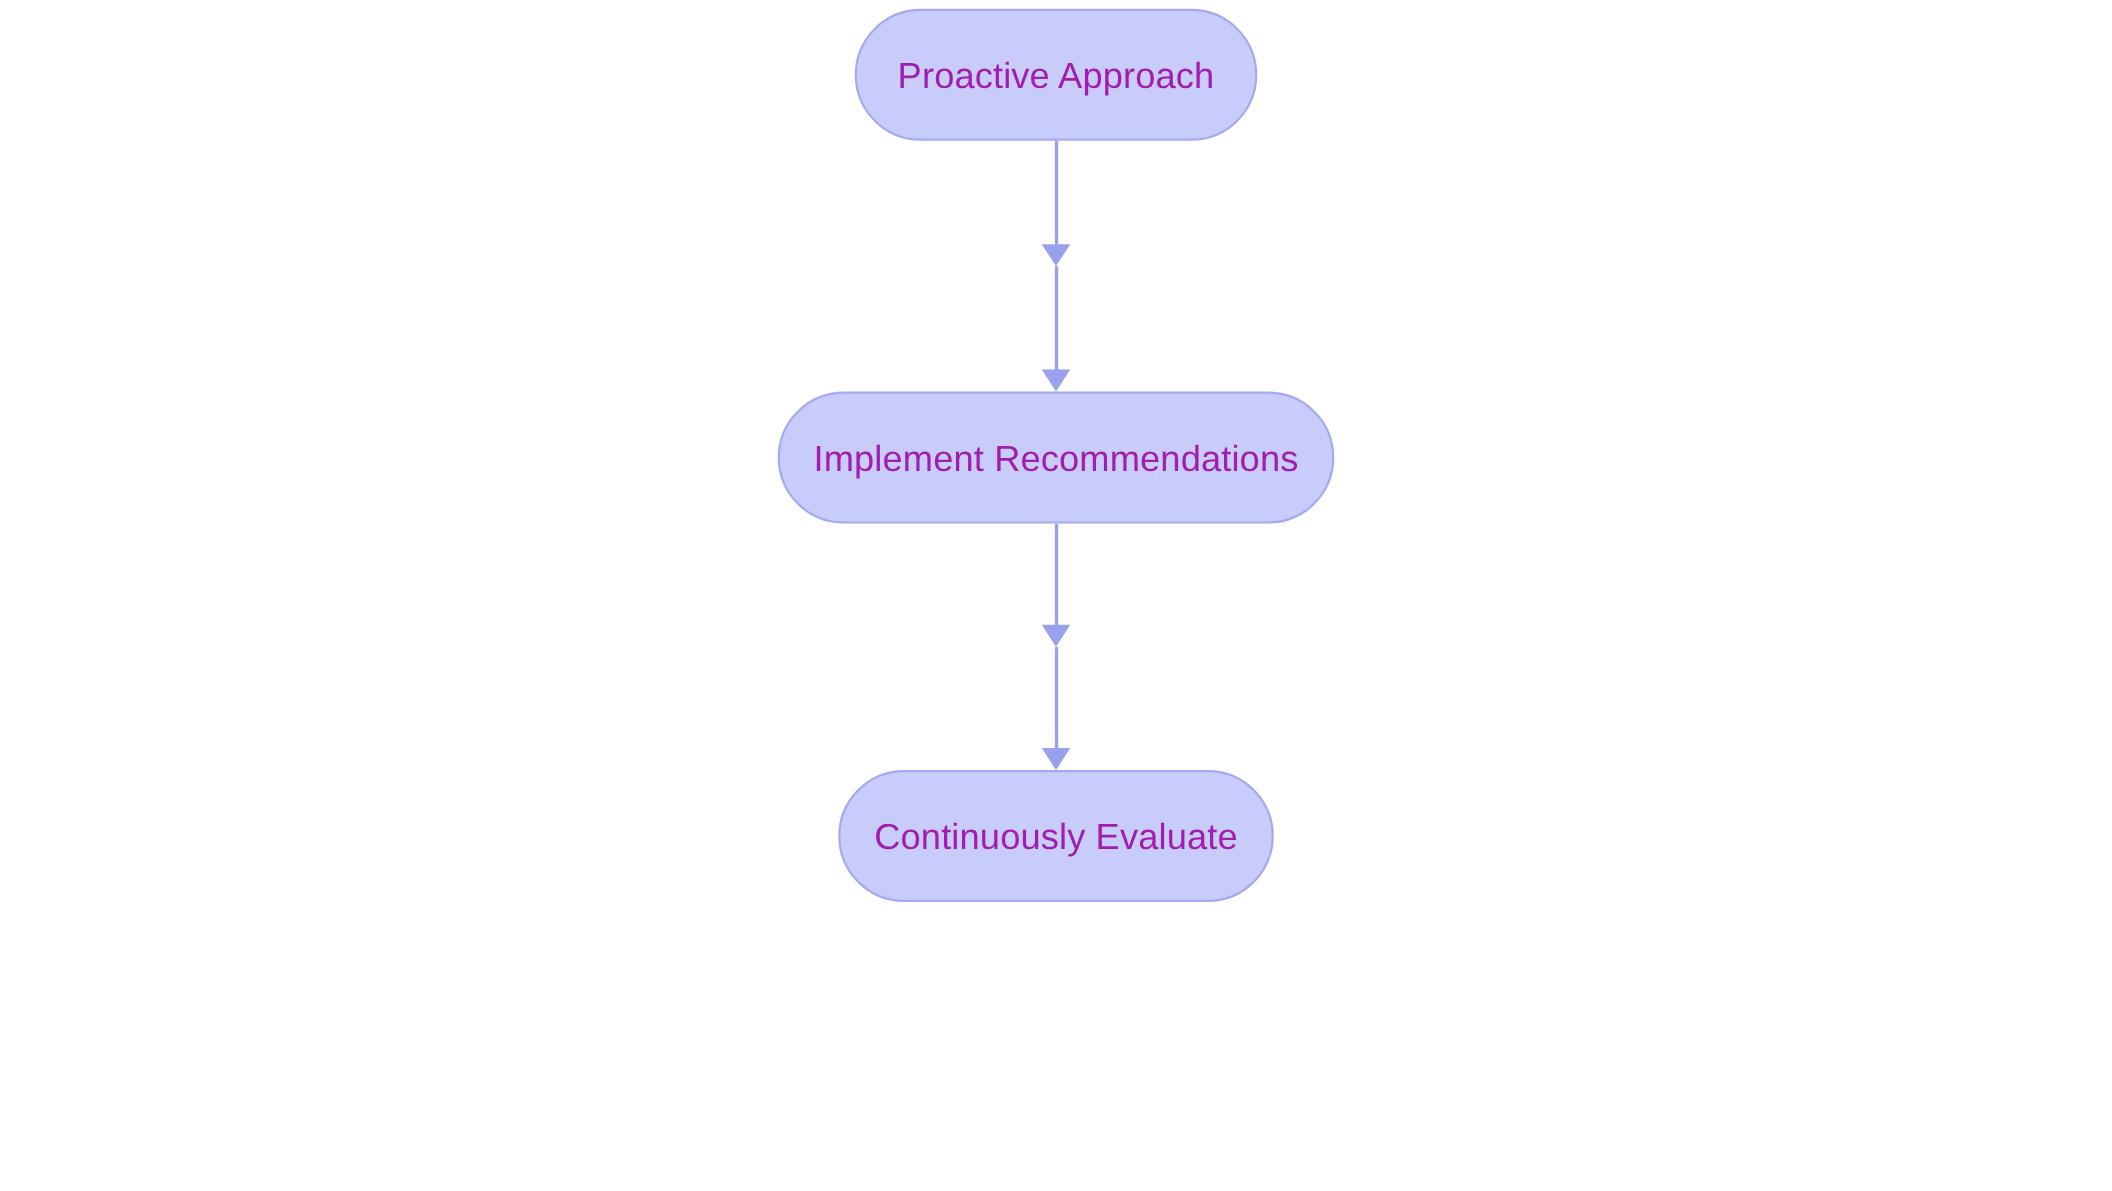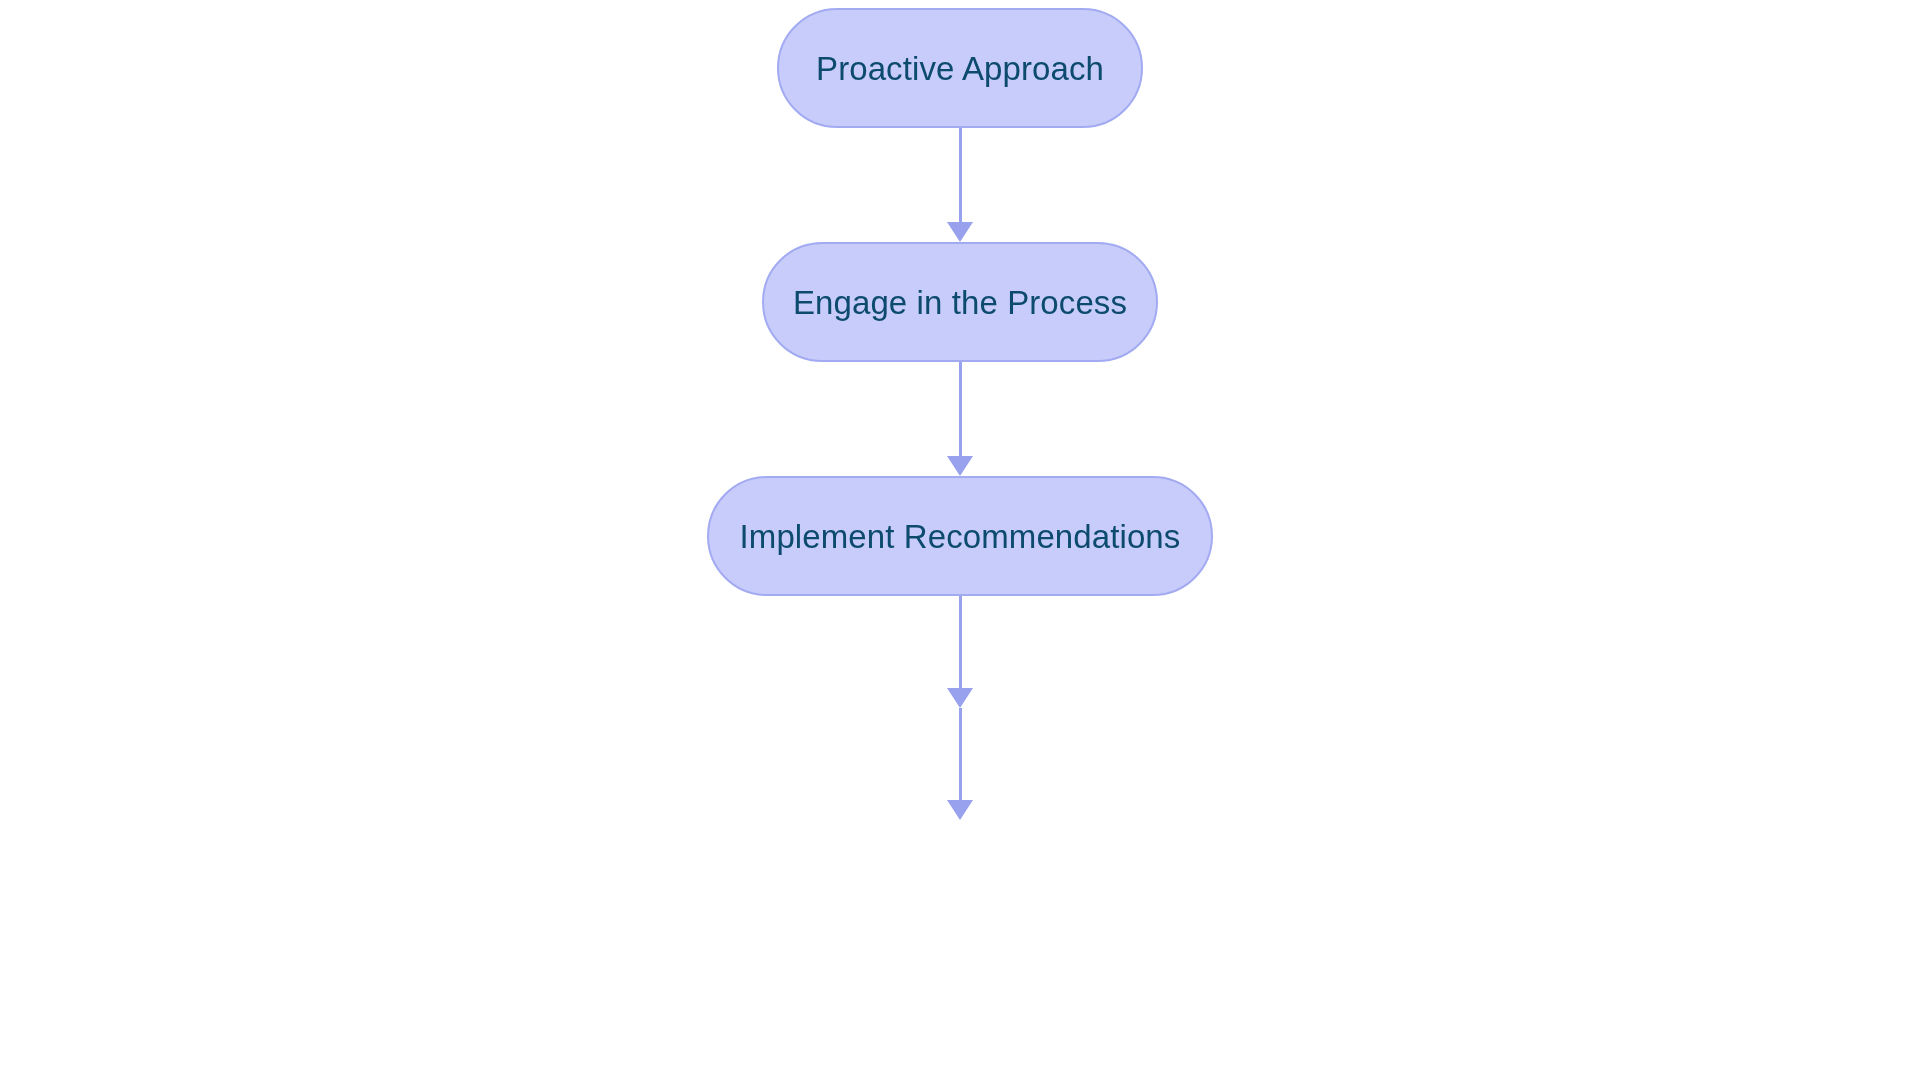--- a/index.html
+++ b/index.html
@@ -42,21 +42,21 @@
     justify-content: center;
     background: #c8ccfb;
     border: 2px solid #a2abf2;
     border-radius: 999px;
     height: 120px;
     padding: 0 46px;
     white-space: nowrap;
   }
 
   .node-label {
-    color: #0c4a6e;
+    color: #a21caf;
     font-size: 33px;
     font-weight: 400;
     line-height: 1;
     letter-spacing: 0.1px;
     font-family: "Liberation Sans", "DejaVu Sans", sans-serif;
   }
 
   
   .node.n0 { width: 366px; }
   .node.n1 { width: 396px; }
@@ -105,23 +105,20 @@
 
     <div class="node n0">
       <span class="node-label">Proactive Approach</span>
     </div>
 
     <div class="connector c0">
       <div class="line"></div>
       <div class="arrow-head"></div>
     </div>
 
-    <div class="node n1">
-      <span class="node-label">Engage in the Process</span>
-    </div>
 
     <div class="connector c1">
       <div class="line"></div>
       <div class="arrow-head"></div>
     </div>
 
     <div class="node n2">
       <span class="node-label">Implement Recommendations</span>
     </div>
 
@@ -129,15 +126,18 @@
       <div class="line"></div>
       <div class="arrow-head"></div>
     </div>
 
 
     <div class="connector c3">
       <div class="line"></div>
       <div class="arrow-head"></div>
     </div>
 
+    <div class="node n4">
+      <span class="node-label">Continuously Evaluate</span>
+    </div>
 
   </div>
 </div>
 
 </body></html>

